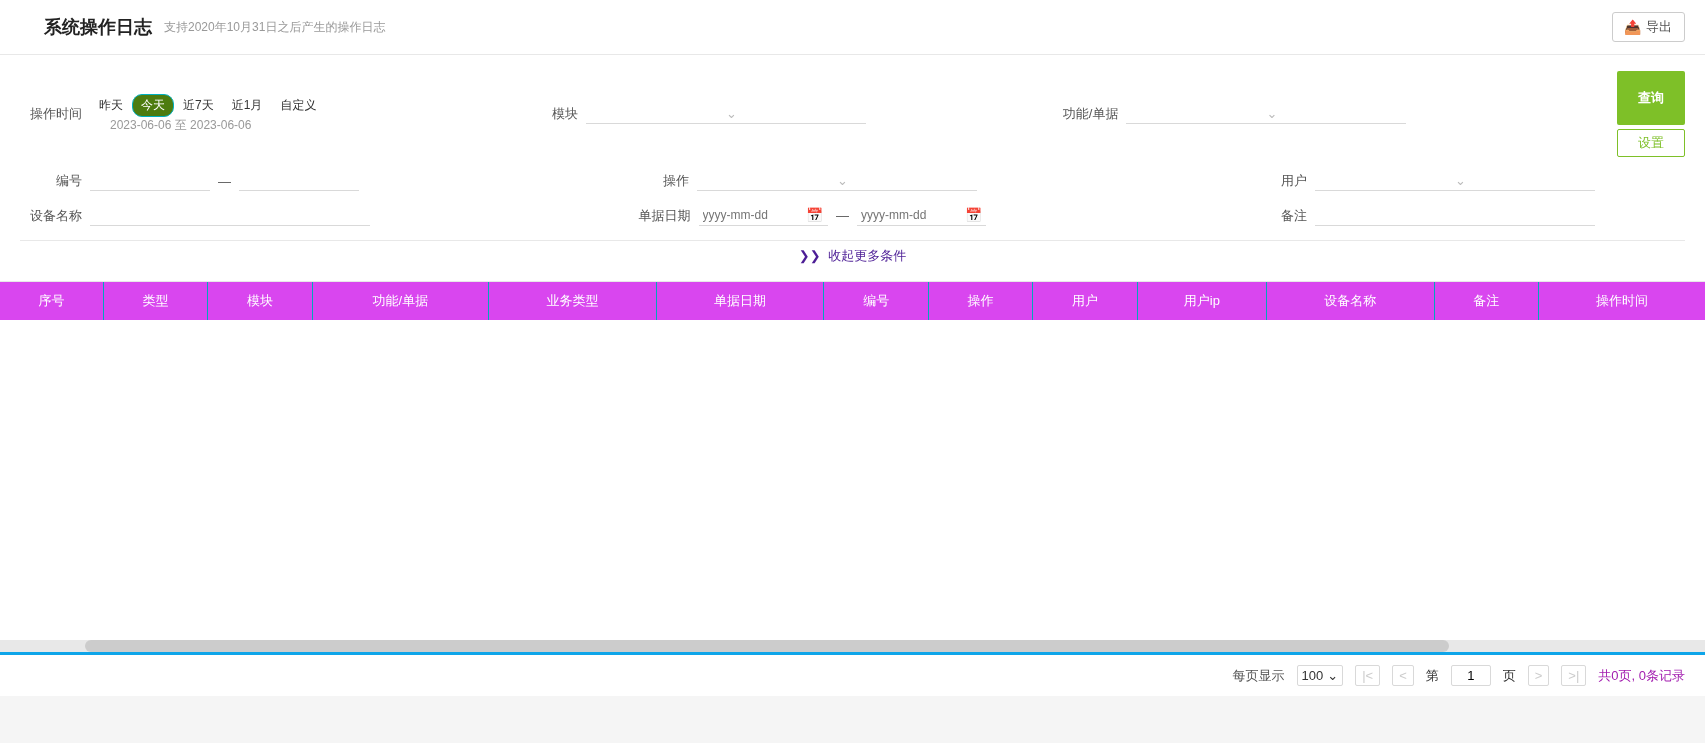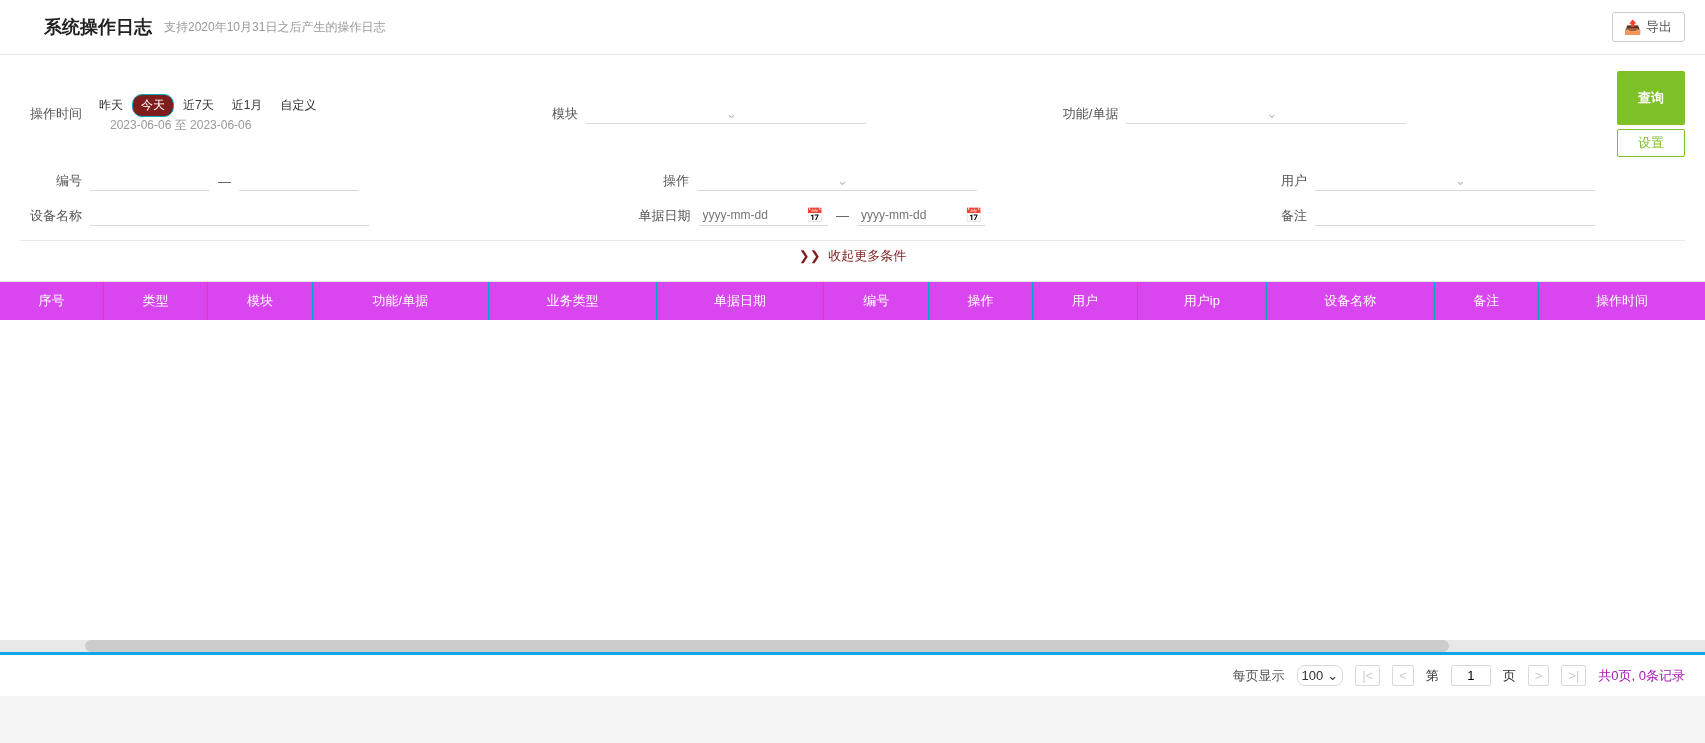--- a/index.html
+++ b/index.html
@@ -25,21 +25,21 @@
     }
     .filter-label {
       width: 70px; text-align: right; color: #555; flex-shrink: 0; padding-right: 8px; font-size: 13px;
     }
     .time-btns { display: flex; align-items: flex-start; gap: 0; }
     .time-btn {
       padding: 2px 8px; border: 1px solid transparent; border-radius: 2px;
       cursor: pointer; font-size: 12px; background: none; color: #333;
     }
     .time-btn.active {
-      background: #7f1d1d; color: #fff; border-color: #00b0c0; border-radius: 10px;
+      background: #4d7c0f; color: #fff; border-color: #00b0c0; border-radius: 10px;
     }
     .date-range-text { font-size: 12px; color: #999; margin-left: 20px; }
     .filter-input {
       border: none; border-bottom: 1px solid #d9d9d9; outline: none;
       width: 200px; padding: 2px 4px; font-size: 13px; background: transparent;
     }
     .filter-select-wrap {
       display: flex; align-items: center; border-bottom: 1px solid #d9d9d9;
       width: 220px; cursor: pointer; padding: 2px 4px;
     }
@@ -64,21 +64,21 @@
     .query-btn {
       background: #7ec028; color: #fff; border: none; padding: 18px 20px;
       cursor: pointer; border-radius: 2px; font-size: 13px; font-weight: bold;
     }
     .settings-btn {
       background: #fff; color: #7ec028; border: 1px solid #7ec028;
       padding: 4px 20px; cursor: pointer; border-radius: 2px; font-size: 13px;
     }
 
     .collapse-bar {
-      text-align: center; padding: 6px; color: #7f1d1d; font-size: 13px;
+      text-align: center; padding: 6px; color: #4c1d95; font-size: 13px;
       cursor: pointer; border-top: 1px solid #e8e8e8; margin-top: 4px;
     }
 
     
     .encode-row { display: flex; align-items: center; gap: 0; }
     .encode-input { width: 120px; }
     .encode-dash { margin: 0 8px; color: #555; }
 
     
     .table-wrap { background: #fff; overflow-x: auto; }
@@ -104,21 +104,21 @@
     }
 
     
     .pagination-bar {
       display: flex; align-items: center; justify-content: flex-end;
       padding: 10px 20px; background: #fff; gap: 12px; font-size: 13px;
       border-top: 3px solid #0ea5e9;
     }
     .pagination-bar .per-page-label { color: #555; }
     .per-page-select {
-      border: 1px solid #d9d9d9; border-radius: 8px; padding: 2px 4px;
+      border: 1px solid #d9d9d9; border-radius: 2px; padding: 2px 4px;
       font-size: 13px; cursor: pointer; display: flex; align-items: center; gap: 4px;
     }
     .page-nav-btn {
       border: 1px solid #d9d9d9; background: #fff; padding: 2px 6px;
       cursor: pointer; border-radius: 2px; color: #555; font-size: 13px;
     }
     .page-nav-btn.disabled { color: #ccc; cursor: default; }
     .page-input {
       border: 1px solid #d9d9d9; width: 40px; text-align: center;
       padding: 2px 4px; border-radius: 2px; font-size: 13px;

